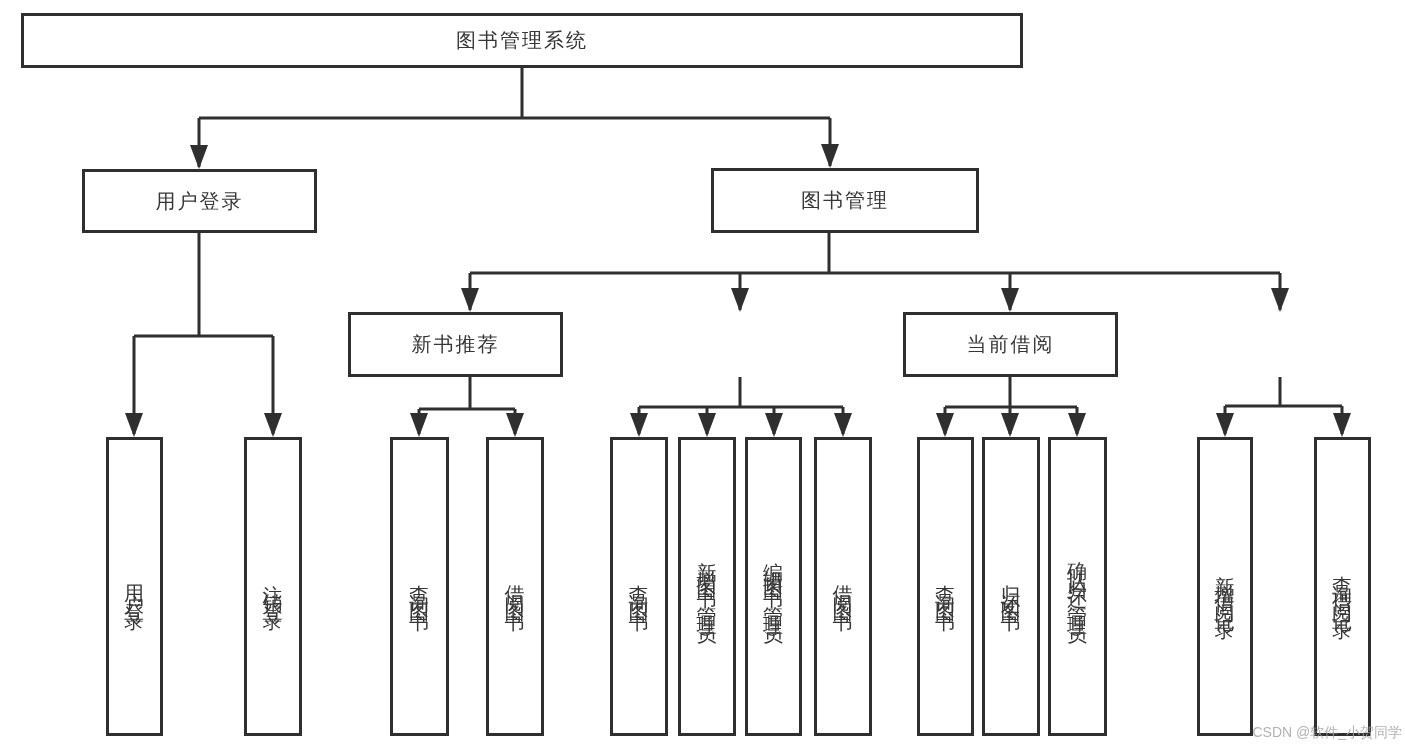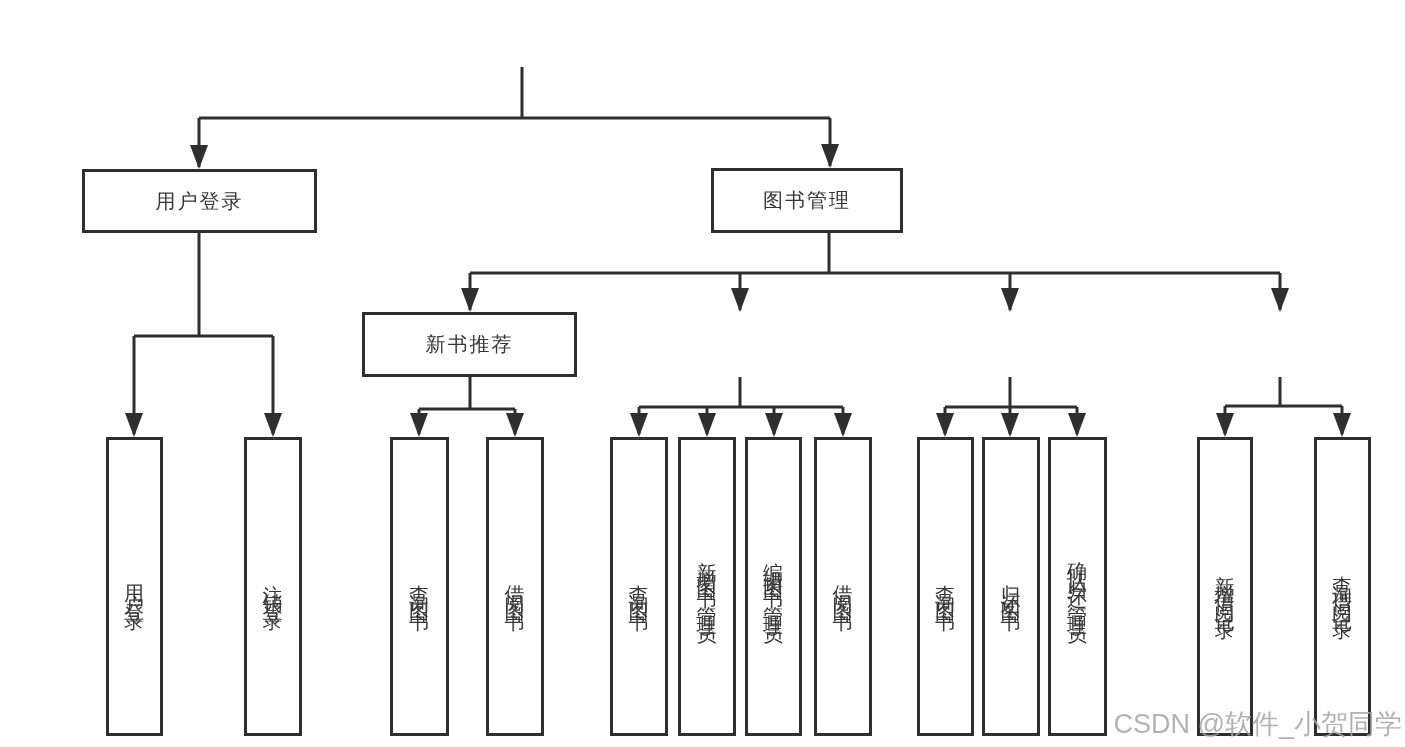--- a/index.html
+++ b/index.html
@@ -49,21 +49,21 @@
   .v-node {
     writing-mode: vertical-rl;
     font-size: 20px;
     letter-spacing: 9px;
     line-height: 1;
   }
   .watermark {
     position: absolute;
     right: 3px;
     bottom: 5px;
-    font-size: 27px;
+    font-size: 14px;
     color: var(--watermark, #a5a5a5);
     opacity: 0.85;
     white-space: nowrap;
   }
 </style>
 </head>
 <body>
 
 <div class="stage">
 
@@ -110,25 +110,27 @@
       <polygon points="1068,413 1086,413 1077,437"></polygon>
     </g>
 
     <g>
       <path d="M1280 377 L1280 406 M1225 406 L1342 406 M1225 406 L1225 434 M1342 406 L1342 434"></path>
       <polygon points="1216,413 1234,413 1225,437"></polygon>
       <polygon points="1333,413 1351,413 1342,437"></polygon>
     </g>
   </svg>
 
+  <div class="node h-node" style="left:21px; top:13px; width:1002px; height:55px;">图书管理系统</div>
 
   <div class="node h-node" style="left:82px; top:169px; width:235px; height:64px;">用户登录</div>
-  <div class="node h-node" style="left:711px; top:168px; width:192px; height:65px;">图书管理</div>
+  <div class="node h-node" style="left:711px; top:168px; width:268px; height:65px;">图书管理</div>
 
-  <div class="node h-node" style="left:362px; top:312px; width:215px; height:65px;">新书推荐</div>
+  <div class="node h-node" style="left:348px; top:312px; width:215px; height:65px;">新书推荐</div>
+  <div class="node h-node" style="left:903px; top:312px; width:215px; height:65px;">当前借阅</div>
 
   <div class="node v-node" style="left:106px; top:437px; width:57px; height:299px;">用户登录</div>
   <div class="node v-node" style="left:244px; top:437px; width:58px; height:299px;">注销登录</div>
 
   <div class="node v-node" style="left:390px; top:437px; width:59px; height:299px;">查询图书</div>
   <div class="node v-node" style="left:486px; top:437px; width:58px; height:299px;">借阅图书</div>
 
   <div class="node v-node" style="left:610px; top:437px; width:58px; height:299px;">查询图书</div>
   <div class="node v-node" style="left:678px; top:437px; width:58px; height:299px;">新增图书（管理员）</div>
   <div class="node v-node" style="left:745px; top:437px; width:57px; height:299px;">编辑图书（管理员）</div>

